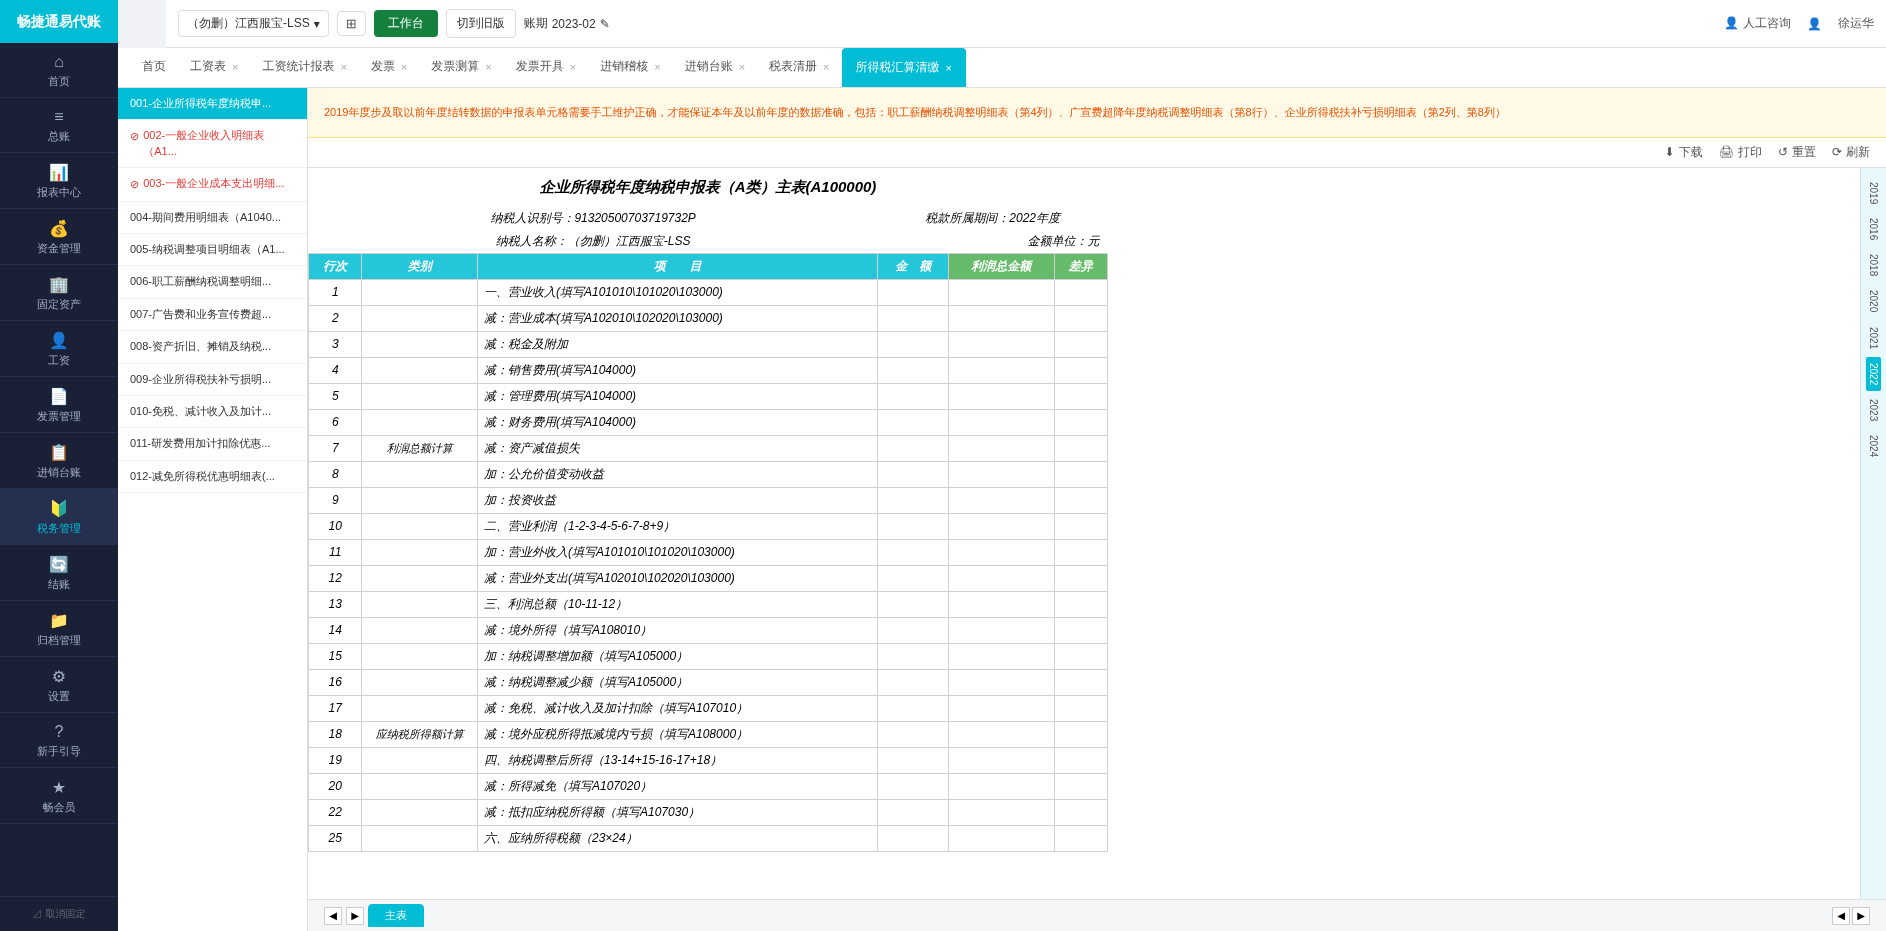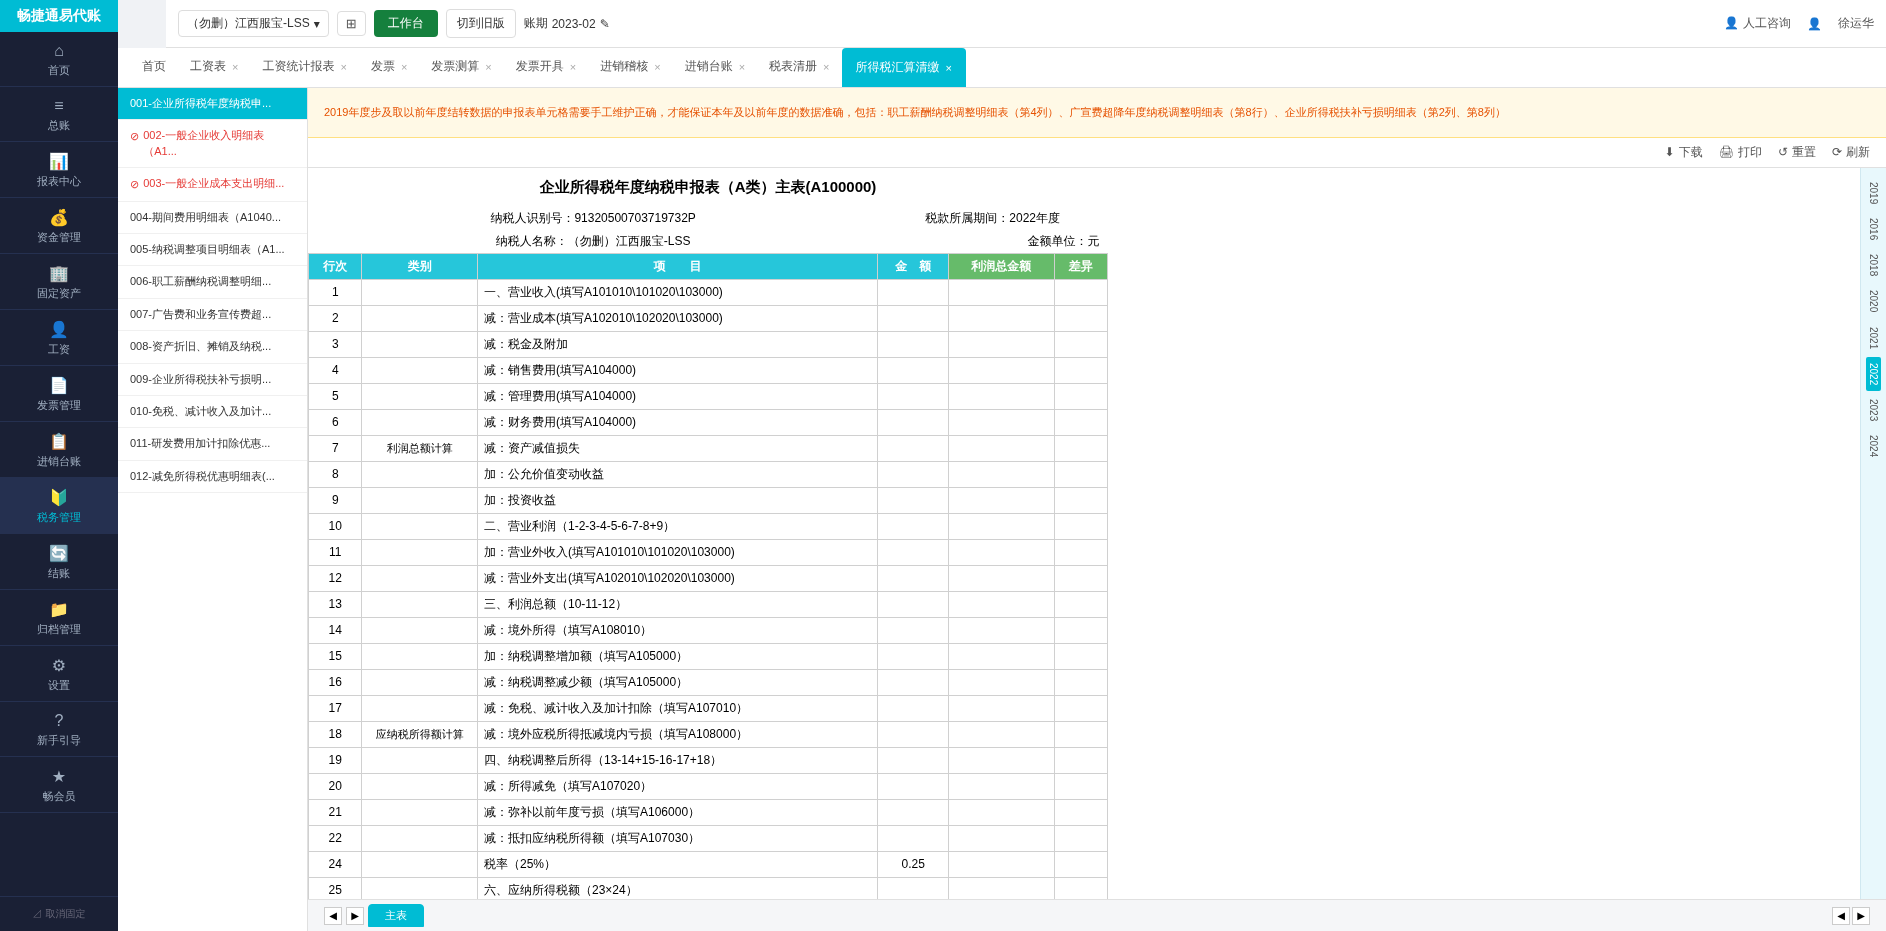--- a/index.html
+++ b/index.html
@@ -15,21 +15,21 @@
       flex-shrink: 0;
       height: 100%;
     }
     .sidebar-logo {
       background: #00bcd4;
       padding: 12px 8px;
       color: white;
       font-size: 14px;
       font-weight: bold;
       text-align: center;
-      height: 32px;
+      height: 43px;
       display: flex;
       align-items: center;
       justify-content: center;
     }
     .sidebar-item {
       display: flex;
       flex-direction: column;
       align-items: center;
       padding: 10px 4px 8px;
       cursor: pointer;
@@ -231,20 +231,21 @@
       flex: 1;
       overflow: auto;
       background: #fff;
       position: relative;
     }
 
     .tax-table {
       border-collapse: collapse;
       min-width: 800px;
       font-size: 12px;
+      font-style: italic;
     }
     .tax-table th, .tax-table td {
       border: 1px solid #d0d0d0;
       padding: 4px 6px;
       text-align: center;
       white-space: nowrap;
     }
     .col-header-row th {
       background: #26c6da;
       color: white;
@@ -667,40 +668,24 @@
                 </tr>
                 <tr class="data-row">
                   <td>20</td>
                   <td style="font-size: 11px; white-space: pre-wrap; max-width: 80px; word-break: break-all;"></td>
                   <td class="left-text">减：所得减免（填写A107020）</td>
                   <td></td>
                   <td></td>
                   <td></td>
                 </tr>
                 <tr class="data-row">
-                  <td>21</td>
-                  <td style="font-size: 11px; white-space: pre-wrap; max-width: 80px; word-break: break-all;"></td>
-                  <td class="left-text">减：弥补以前年度亏损（填写A106000）</td>
-                  <td></td>
-                  <td></td>
-                  <td></td>
-                </tr>
-                <tr class="data-row">
                   <td>22</td>
                   <td style="font-size: 11px; white-space: pre-wrap; max-width: 80px; word-break: break-all;"></td>
                   <td class="left-text">减：抵扣应纳税所得额（填写A107030）</td>
                   <td></td>
-                  <td></td>
-                  <td></td>
-                </tr>
-                <tr class="data-row">
-                  <td>24</td>
-                  <td style="font-size: 11px; white-space: pre-wrap; max-width: 80px; word-break: break-all;"></td>
-                  <td class="left-text">税率（25%）</td>
-                  <td>0.25</td>
                   <td></td>
                   <td></td>
                 </tr>
                 <tr class="data-row">
                   <td>25</td>
                   <td style="font-size: 11px; white-space: pre-wrap; max-width: 80px; word-break: break-all;"></td>
                   <td class="left-text">六、应纳所得税额（23×24）</td>
                   <td></td>
                   <td></td>
                   <td></td>

